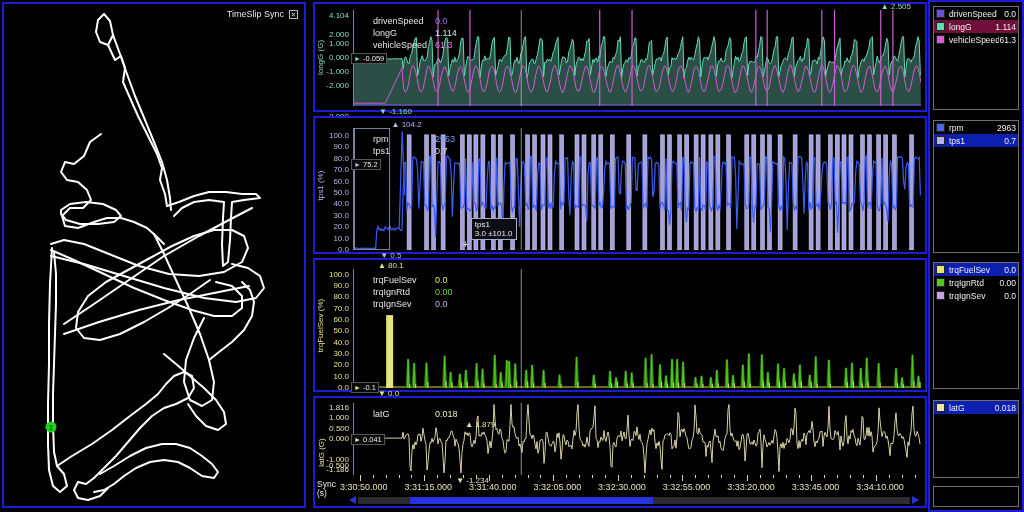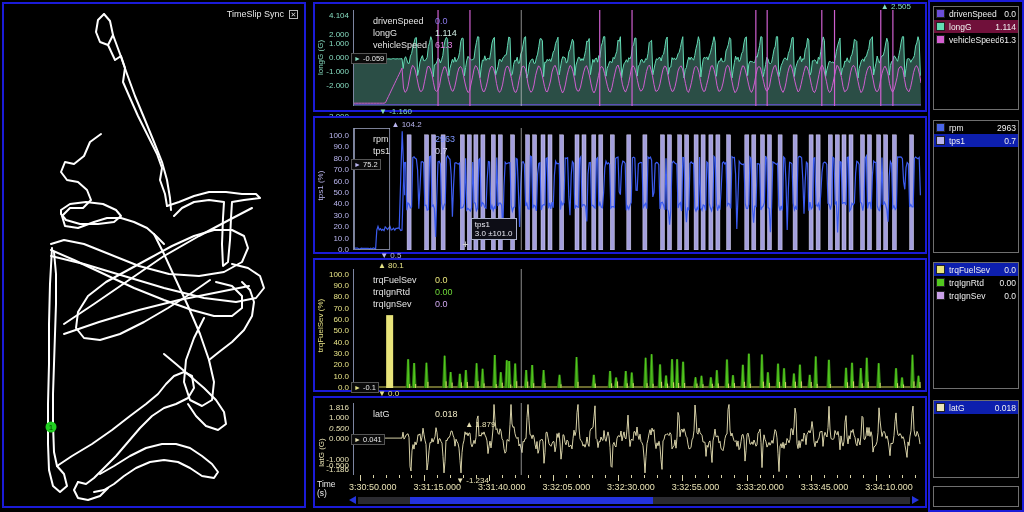--- a/index.html
+++ b/index.html
@@ -33,21 +33,21 @@
   .flag{position:absolute;font-size:7.5px;line-height:9px;background:#0a0a0a;border:1px solid #555;
         padding:0 2px;color:#e8e8e8;white-space:nowrap;}
   .flag .tri{font-size:7px;}
   .tooltip{position:absolute;background:#0d0d16;border:1px solid #a9aec8;color:#e9e9f2;
            font-size:8px;line-height:9px;padding:1px 3px;white-space:nowrap;}
   .crosshair{position:absolute;color:#cfcfcf;font-size:11px;line-height:8px;}
   
   .time-title{position:absolute;left:2px;font-size:8.5px;line-height:9px;color:#e8e8e8;}
   .time-ticks{position:absolute;left:38px;width:567px;height:8px;}
   .time-ticks i{position:absolute;top:0;background:#d9d3a8;width:1px;}
-  .time-labels{position:absolute;left:51px;width:567px;height:12px;}
+  .time-labels{position:absolute;left:42px;width:567px;height:12px;}
   .time-labels span{position:absolute;transform:translateX(-50%);font-size:9px;color:#e8e2b4;white-space:nowrap;}
   
   .scroll{position:absolute;left:34px;right:6px;height:9px;}
   .sc-track{position:absolute;left:9px;right:9px;top:1px;bottom:1px;background:#2b2b31;}
   .sc-thumb{position:absolute;top:0;bottom:0;background:#2433de;}
   .sc-arrow{position:absolute;top:0;width:0;height:0;border-top:4.5px solid transparent;border-bottom:4.5px solid transparent;}
   .sc-left{left:0;border-right:7px solid #2433de;}
   .sc-right{right:0;border-left:7px solid #2433de;}
   
   .right-col{position:absolute;left:928px;top:0;width:96px;height:512px;
@@ -517,21 +517,21 @@
           <line x1="167.265" y1="0" x2="167.265" y2="72" stroke="#d0d0d0" stroke-width="0.8" stroke-opacity="0.85"></line>
         </svg>
         <div class="chart-legend">
           <div class="cl-row">
             <span class="cl-name">latG</span>
             <span class="cl-val" style="color: rgb(239, 233, 196);">0.018</span>
           </div>
         </div>
       </div>
     <div class="time-title" style="top:82px;">
-      <div>Time</div>
+      <div>Sync</div>
         <div>(s)</div>
     </div>
     <div class="time-ticks" style="top:77px;">
         <i style="left: 6.804px; height: 6px;"></i>
         <i style="left: 19.7089px; height: 3px;"></i>
         <i style="left: 32.6138px; height: 3px;"></i>
         <i style="left: 45.5188px; height: 3px;"></i>
         <i style="left: 58.4237px; height: 3px;"></i>
         <i style="left: 71.3286px; height: 6px;"></i>
         <i style="left: 84.2335px; height: 3px;"></i>

